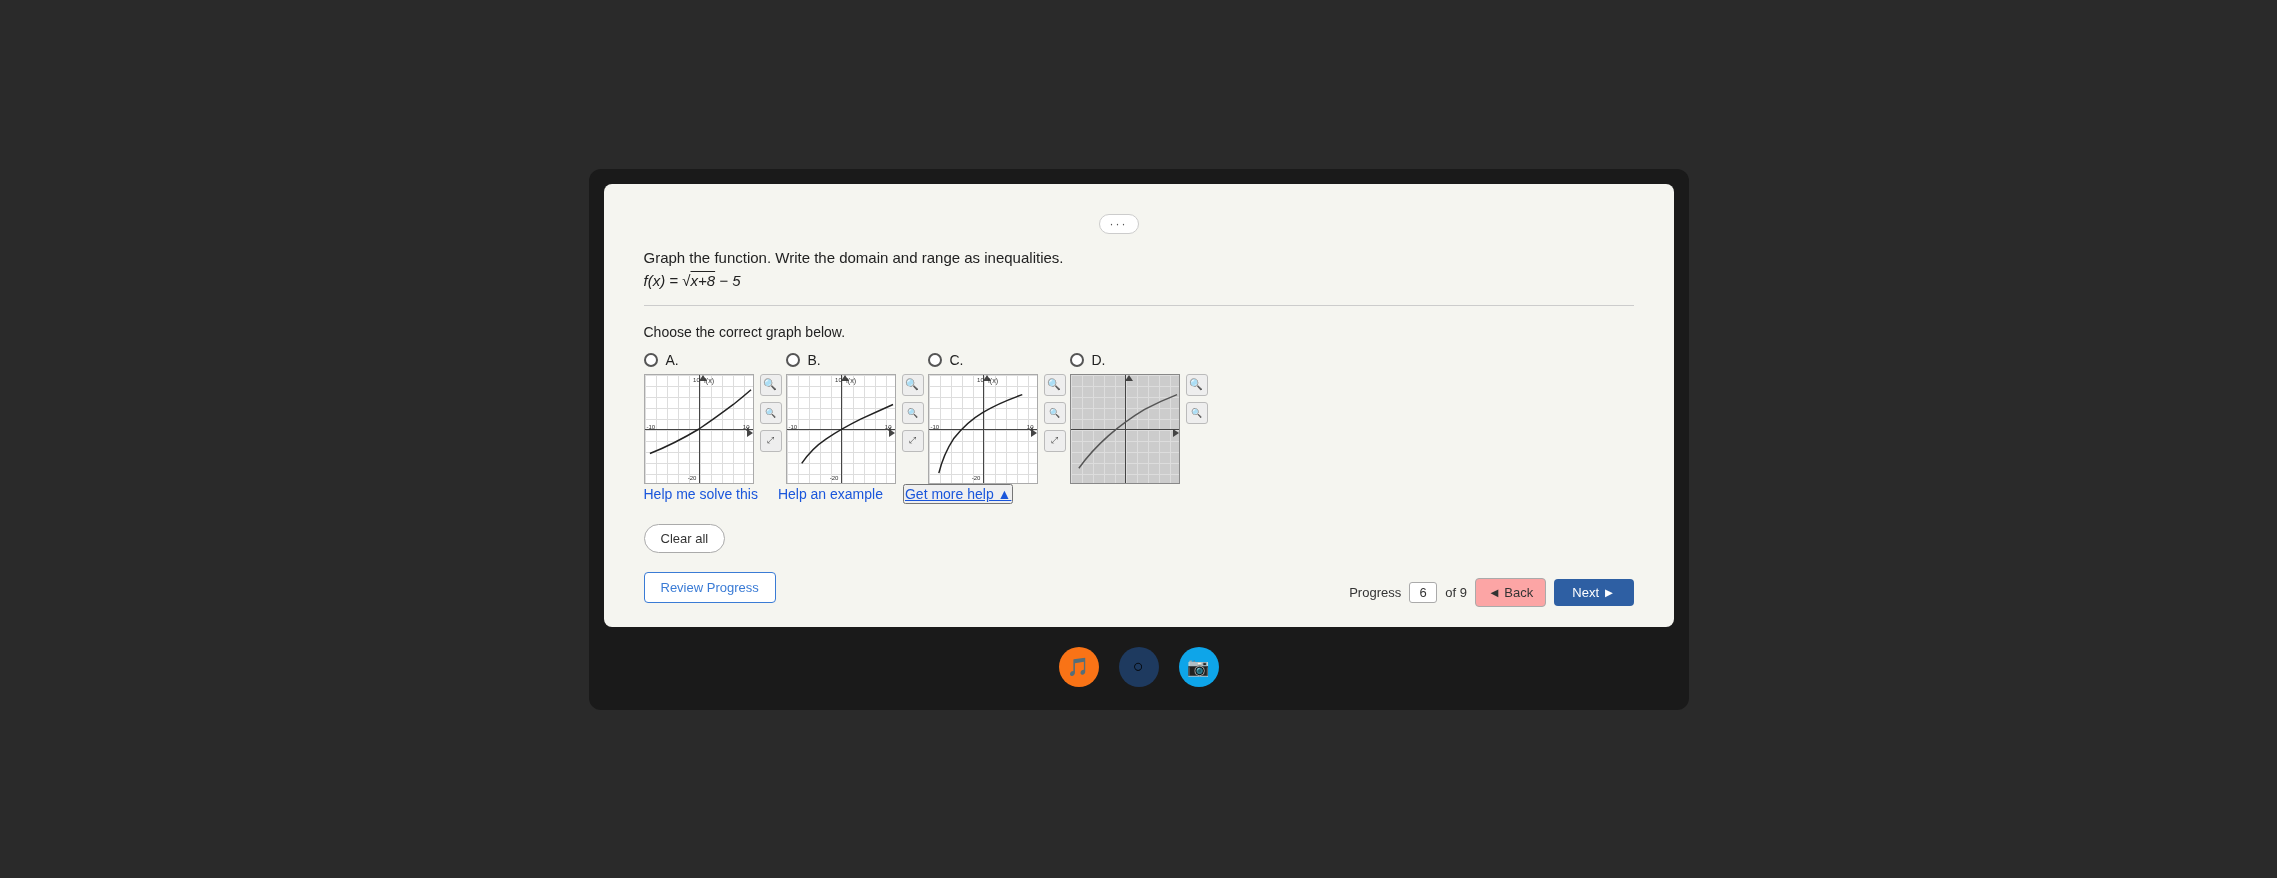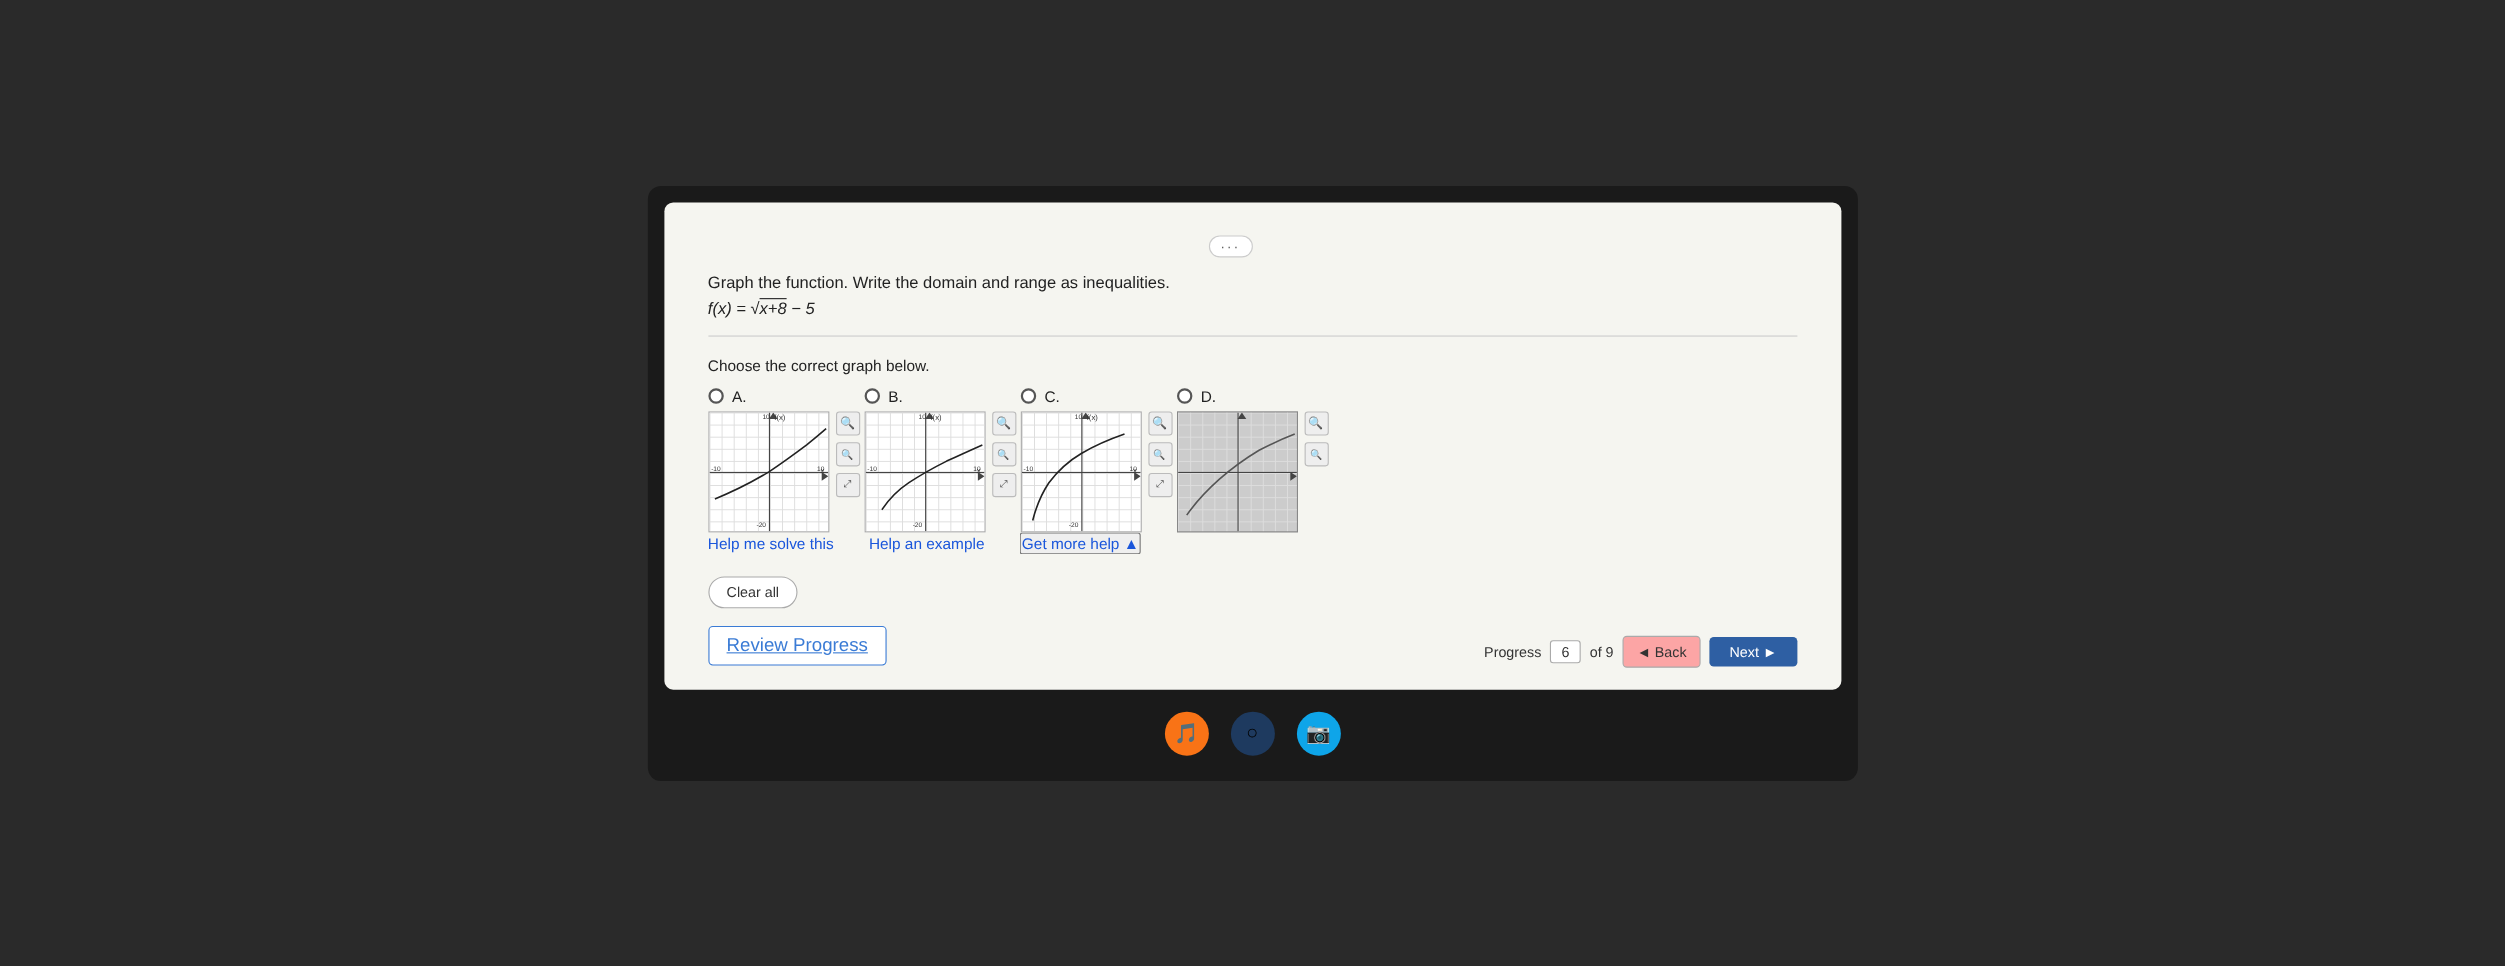--- a/index.html
+++ b/index.html
@@ -176,55 +176,55 @@
     
     .graph-svg {
       position: absolute;
       top: 0; left: 0;
       width: 100%; height: 100%;
       pointer-events: none;
     }
     .help-row {
       display: flex;
       align-items: center;
-      gap: 32px;
+      gap: 20px;
       margin-bottom: 20px;
     }
     .help-link {
       color: #1a56db;
       font-size: 14px;
       cursor: pointer;
       text-decoration: none;
       border: none;
       background: none;
       padding: 0;
     }
     .get-more-help {
       color: #1a56db;
       font-size: 14px;
       cursor: pointer;
       display: flex;
       align-items: center;
       gap: 3px;
+      text-decoration: underline;
     }
     .bottom-bar {
       display: flex;
       align-items: center;
       justify-content: space-between;
       margin-top: 15px;
     }
     .review-btn {
       border: 1px solid #3a7bd5;
       color: #3a7bd5;
       background: white;
       border-radius: 4px;
       padding: 7px 16px;
-      font-size: 17px;
-      cursor: pointer;
-      text-decoration: underline;
+      font-size: 13px;
+      cursor: pointer;
     }
     .clear-all-btn {
       border: 1px solid #aaa;
       color: #333;
       background: white;
       border-radius: 15px;
       padding: 6px 16px;
       font-size: 13px;
       cursor: pointer;
       position: absolute;

